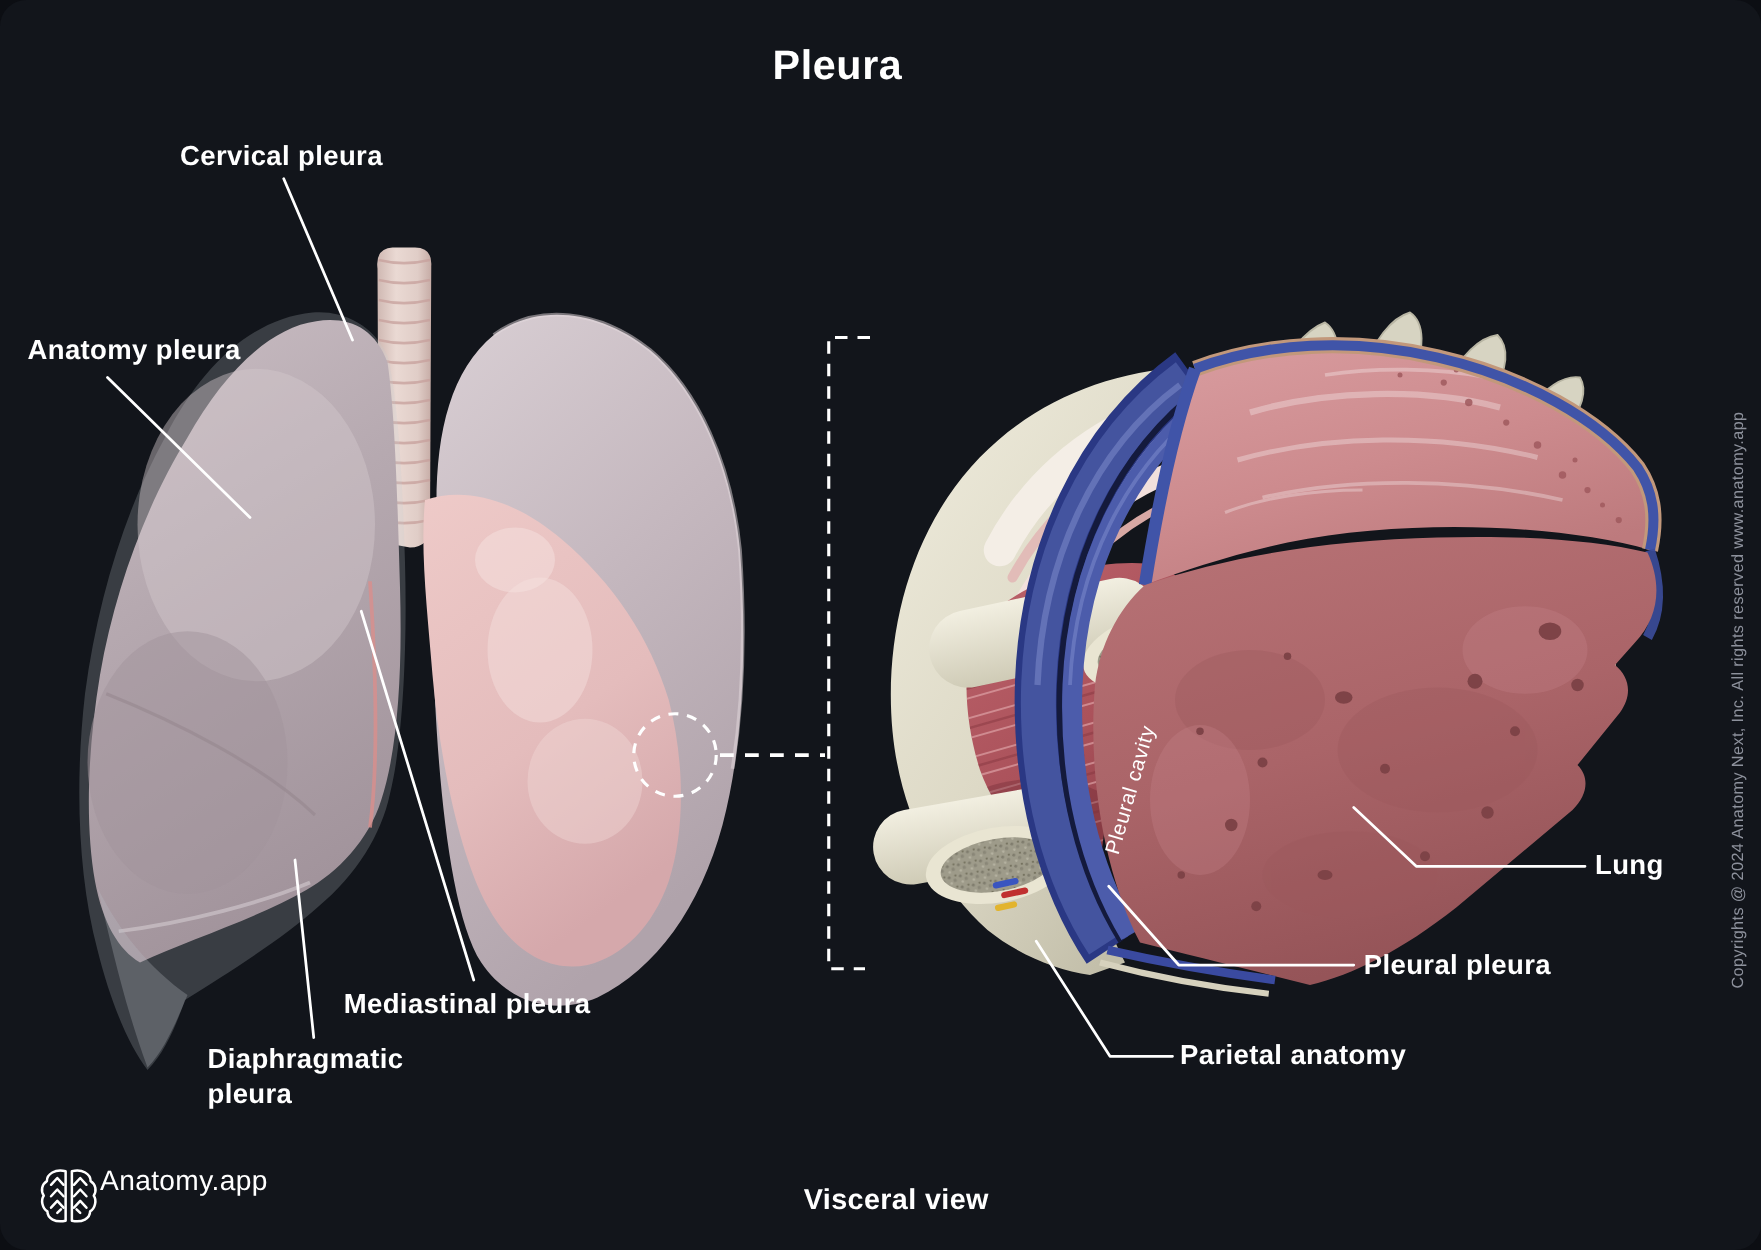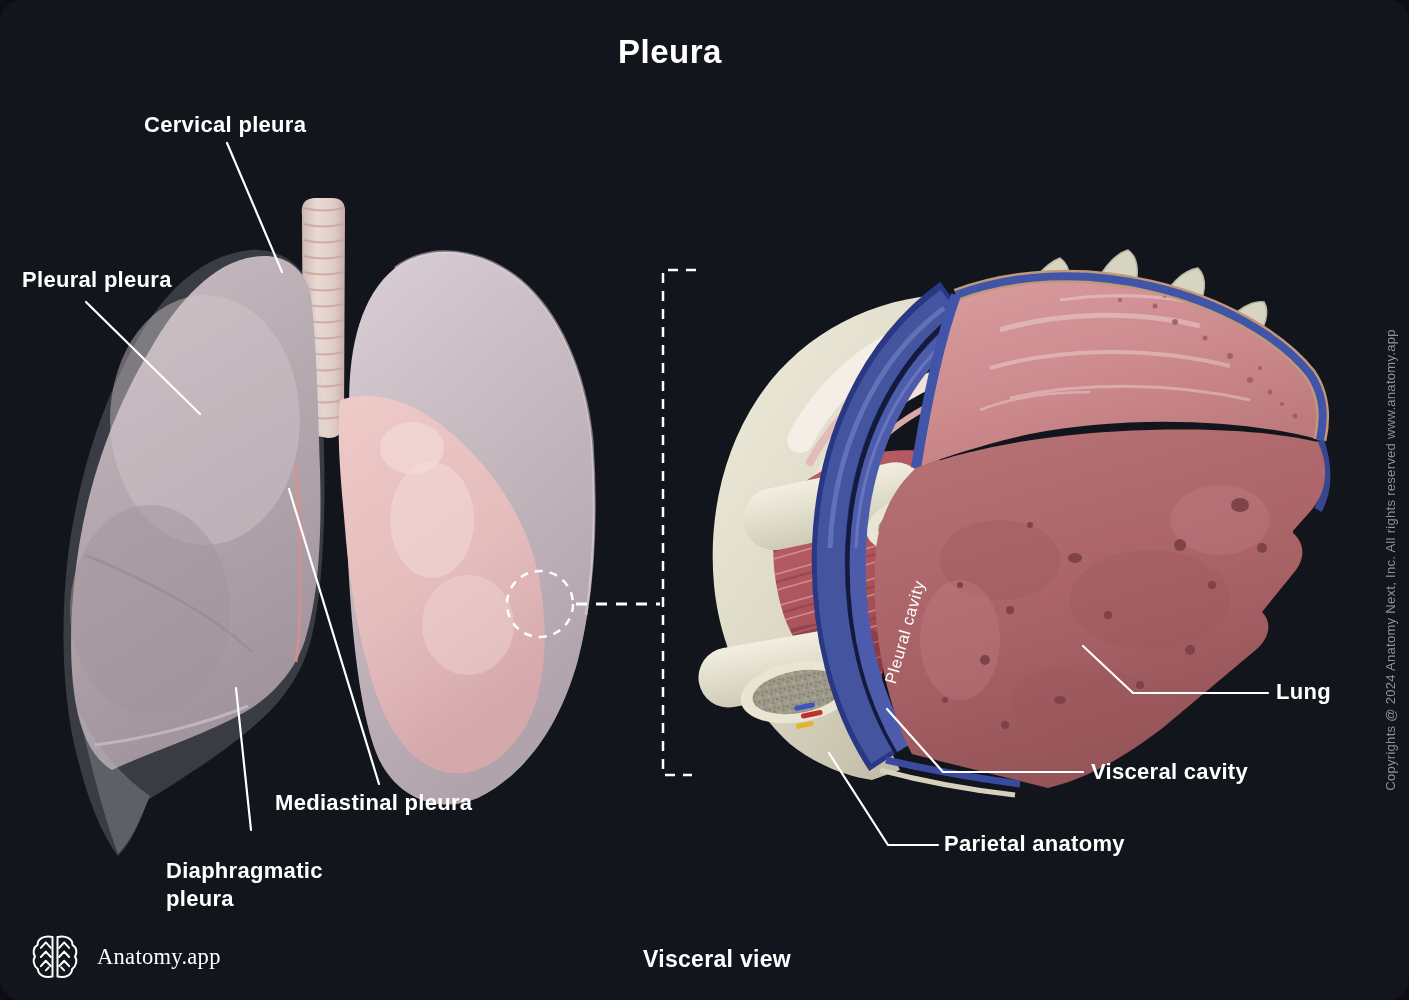--- a/index.html
+++ b/index.html
@@ -8,40 +8,40 @@
     background:#12151b;
     font-family:"Liberation Sans", sans-serif;
     border-radius:21px;
     -webkit-font-smoothing:antialiased;
   }
   .art{position:absolute;inset:0;}
   .lbl{
     position:absolute;color:#fff;font-size:22px;font-weight:700;
     letter-spacing:.3px;line-height:1.27;white-space:nowrap;
   }
-  .lbl.wrap{white-space:normal;margin-top:24px;}
+  .lbl.wrap{white-space:normal;}
   .title{
     position:absolute;top:33px;left:670px;transform:translateX(-50%);
     color:#fff;font-size:33px;font-weight:700;letter-spacing:.5px;
   }
   .caption{
     position:absolute;top:946px;left:717px;transform:translateX(-50%);
     color:#fff;font-size:23px;font-weight:600;letter-spacing:.3px;
   }
   .inline-rot{
     position:absolute;left:905px;top:632px;
     transform:translate(-50%,-50%) rotate(-74deg);
     color:#fff;font-size:16.5px;font-weight:500;letter-spacing:.6px;white-space:nowrap;
   }
   .copyright{
     position:absolute;left:1390px;top:560px;
     transform:translate(-50%,-50%) rotate(-90deg);
     color:#8d919c;font-size:13px;letter-spacing:.3px;white-space:nowrap;
   }
-  .brandbar{position:absolute;left:30px;top:932px;display:flex;align-items:center;gap:17px;cursor:pointer;font-family:Liberation Serif, serif;}
+  .brandbar{position:absolute;left:30px;top:932px;display:flex;cursor:pointer;}
   .brandbar .name{color:#fff;font-size:22.5px;font-weight:500;letter-spacing:.3px;}
 </style>
 </head>
 <body>
 
 <div class="stage">
 
   <svg class="art" viewBox="0 0 1409 1000">
     <defs>
       <linearGradient id="gLungLeft" x1="0" y1="0" x2="0.3" y2="1">
@@ -312,26 +312,26 @@
       <path d="M236,688 L251,830"></path>
       <path d="M1083,646 L1133,693 L1268,693"></path>
       <path d="M887,709 L943,772 L1083,772"></path>
       <path d="M829,753 L888,845 L938,845"></path>
     </g>
   </svg>
 
   <div class="title">Pleura</div>
 
   <div class="lbl" style="left:144px;top:111px;">Cervical pleura</div>
-  <div class="lbl" style="left:22px;top:266px;">Pleural pleura</div>
+  <div class="lbl" style="left:22px;top:266px;">Anatomy pleura</div>
   <div class="lbl" style="left:275px;top:789px;text-align:center;">Mediastinal pleura</div>
   <div class="lbl wrap" style="left:166px;top:833px;width:200px;">Diaphragmatic pleura</div>
 
   <div class="lbl" style="left:1276px;top:678px;text-align:right;">Lung</div>
-  <div class="lbl" style="left:1091px;top:758px;">Visceral cavity</div>
+  <div class="lbl" style="left:1091px;top:758px;">Pleural pleura</div>
   <div class="lbl" style="left:944px;top:830px;">Parietal anatomy</div>
 
   <div class="inline-rot">Pleural cavity</div>
 
   <div class="caption">Visceral view</div>
 
   <div class="brandbar">
     <svg width="50" height="50" viewBox="0 0 60 56">
       <g stroke="#fff" fill="none" stroke-width="2.4" stroke-linejoin="round" stroke-linecap="round">
         <path d="M27,4 C17,1.5 9,6.5 9,13.5 C4,16.5 3,23 6,27.5 C3,31.5 4.5,39.5 9.5,42.5 C9.5,49.5 17,53.5 27,51.5 L27,4 Z"></path>

